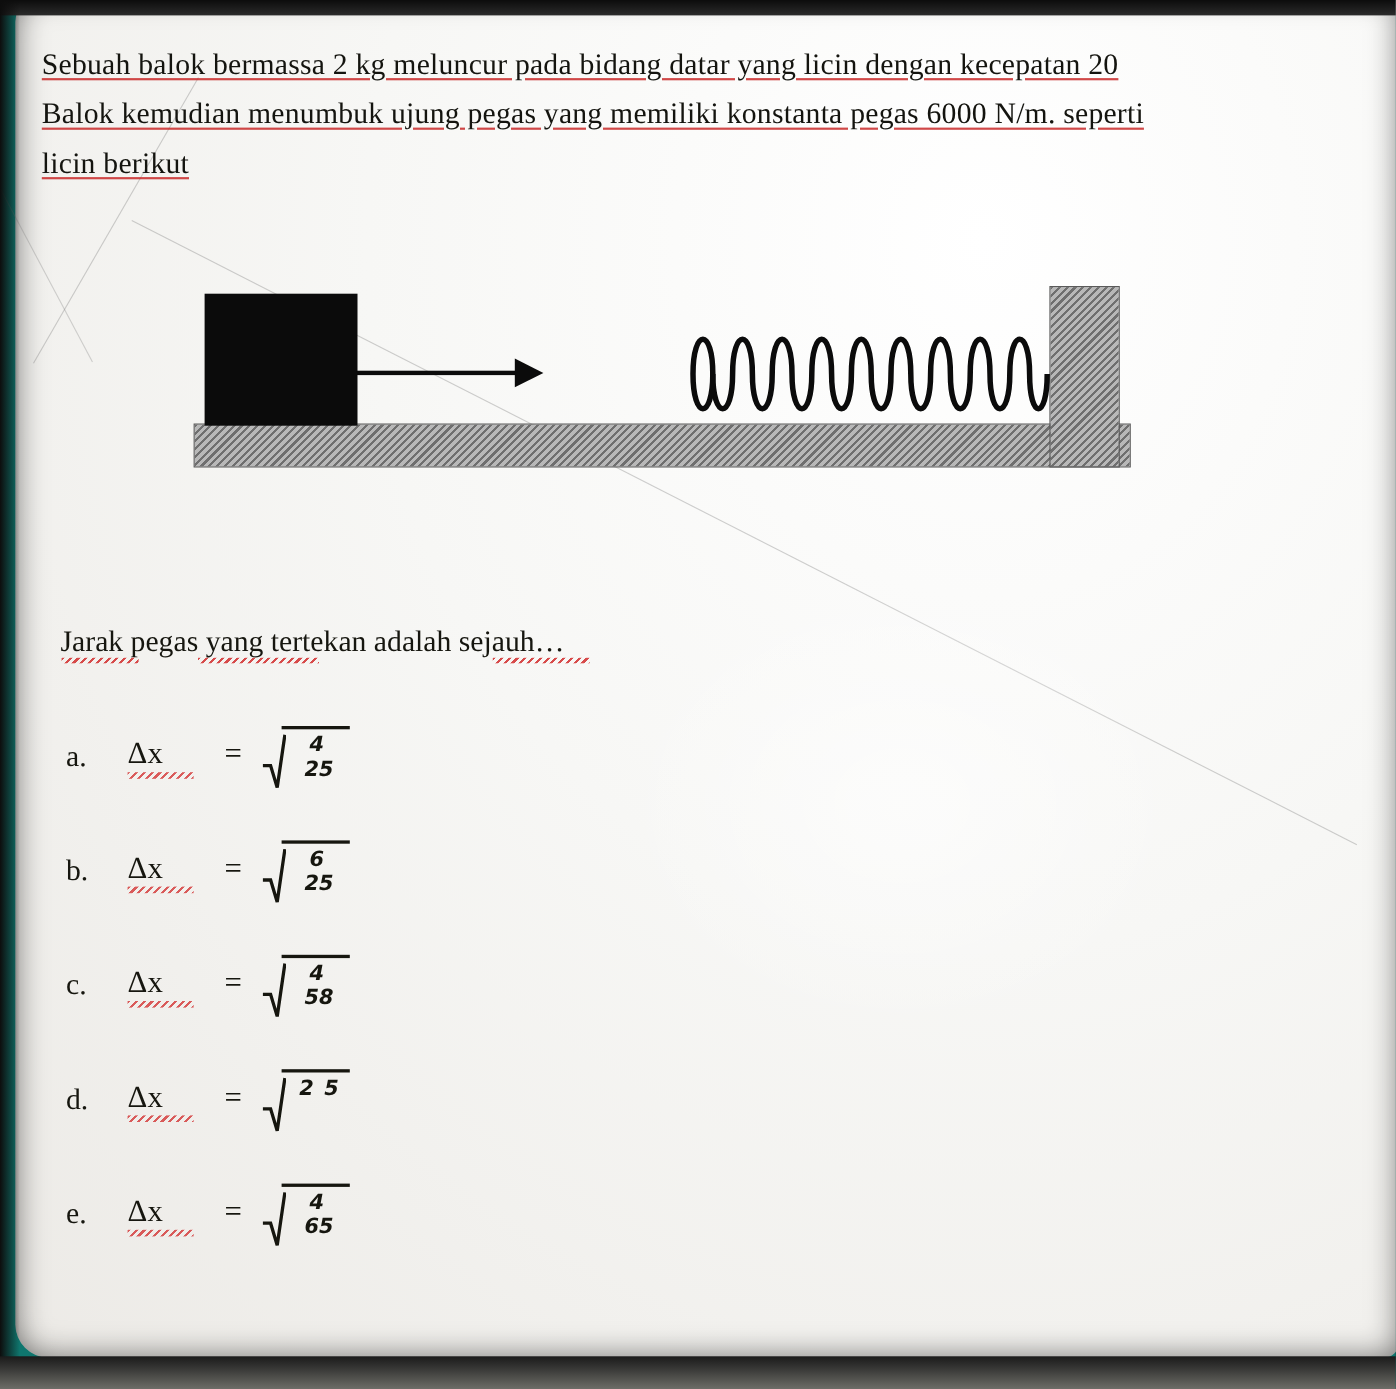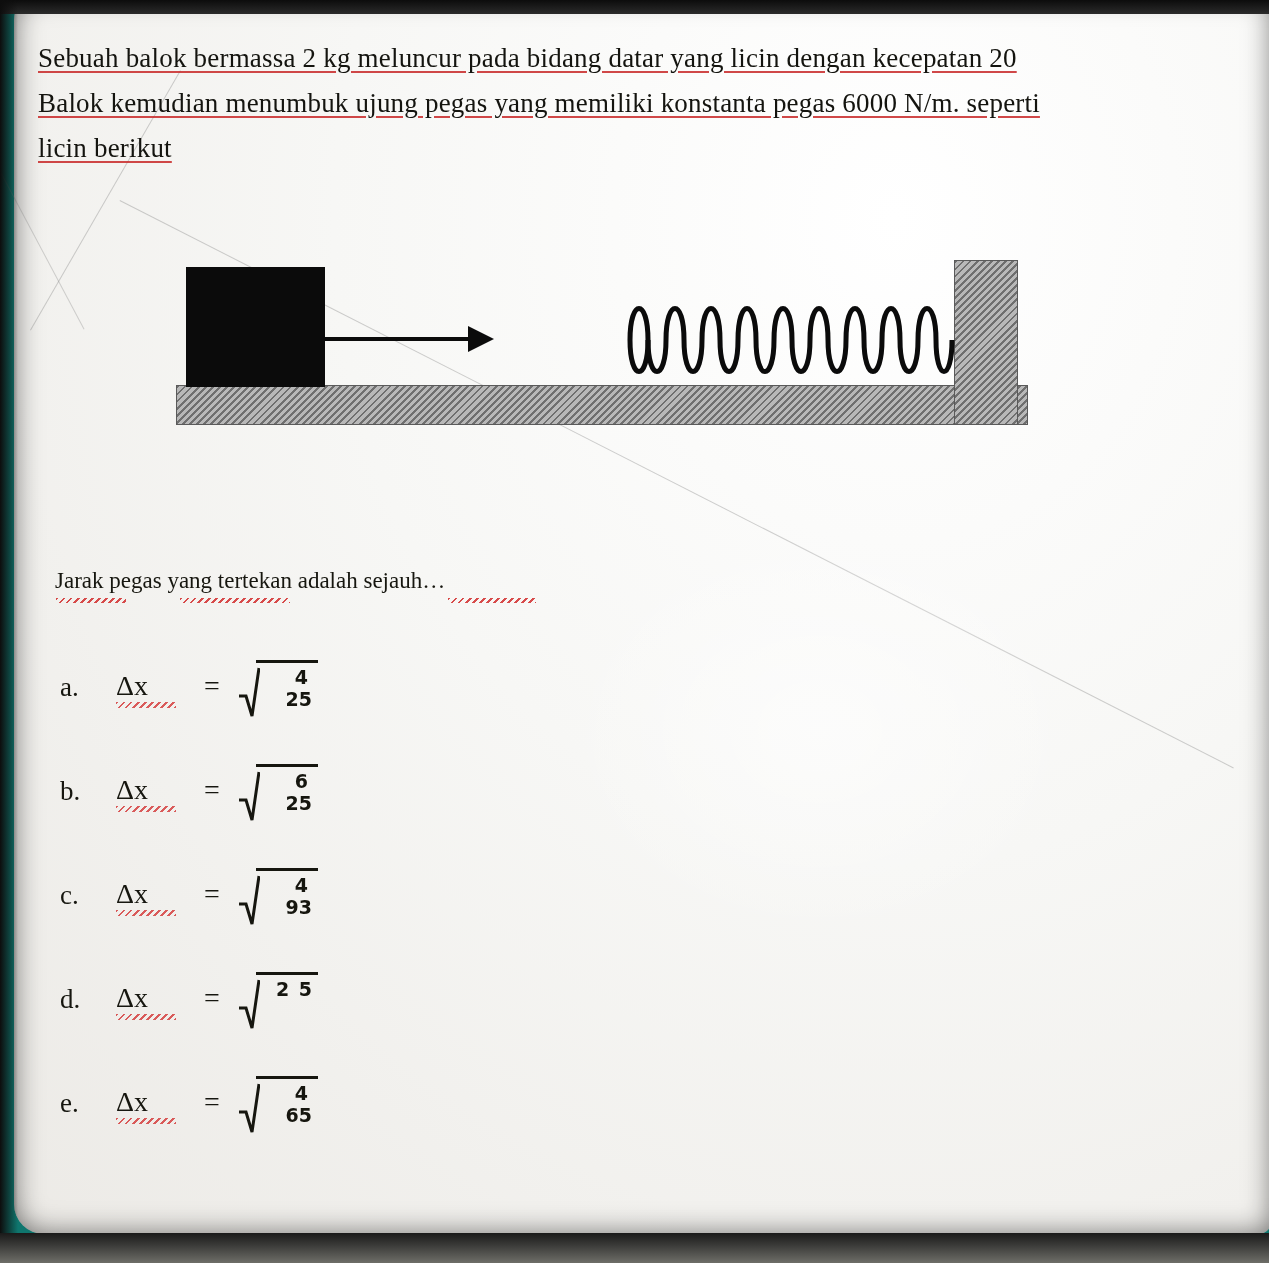--- a/index.html
+++ b/index.html
@@ -81,21 +81,21 @@
     text-decoration: underline;
     text-decoration-color: rgba(200,40,40,0.85);
     text-decoration-style: solid;
     text-underline-offset: 4px;
   }
 
   .prompt {
     position: absolute;
     left: 55px;
     top: 568px;
-    font-size: 23px;
+    font-size: 27px;
     color: #16160f;
   }
 
   
   .figure {
     position: absolute;
     left: 176px;
     top: 255px;
     width: 850px;
     height: 185px;
@@ -188,24 +188,25 @@
   .radical .bar {
     position: absolute;
     left: 18px; top: 12px;
     width: 62px; height: 3px;
     background: #16160f;
   }
   .frac {
     position: absolute;
     left: 30px; top: 18px;
     width: 44px;
-    text-align: right;
+    text-align: center;
     font-family: "DejaVu Sans", sans-serif;
     font-weight: 700;
     color: #16160f;
+    font-style: italic;
   }
   .frac .num { font-size: 19px; line-height: 22px; }
   .frac .line { height: 2px; background: #16160f; margin: 1px 2px; }
   .frac .den { font-size: 19px; line-height: 22px; }
 
   .squiggle {
     position: absolute;
     height: 6px;
     left: 60px;
     top: 54px;
@@ -320,21 +321,21 @@
       <span class="radical">
         <span class="tick">
           <svg width="22" height="52" viewBox="0 0 22 52">
             <path d="M1 30 L8 30 L14 50 L21 2" fill="none" stroke="#16160f" stroke-width="3"></path>
           </svg>
         </span>
         <span class="bar"></span>
         <span class="frac">
           <span class="num">4</span>
           <span class="line"></span>
-          <span class="den">93</span>
+          <span class="den">58</span>
         </span>
       </span>
     </div>
 
     <div class="opt">
       <span class="letter">d.</span>
       <span class="dx">Δx</span>
       <span class="squiggle"></span>
       <span class="eq">=</span>
       <span class="radical">

